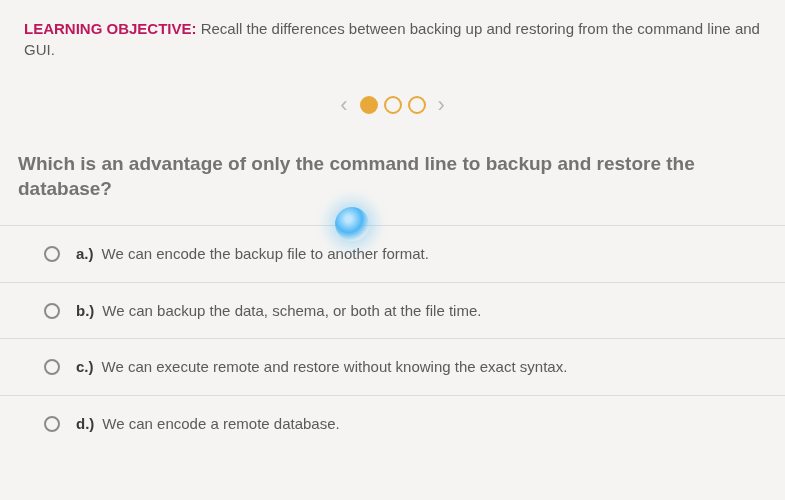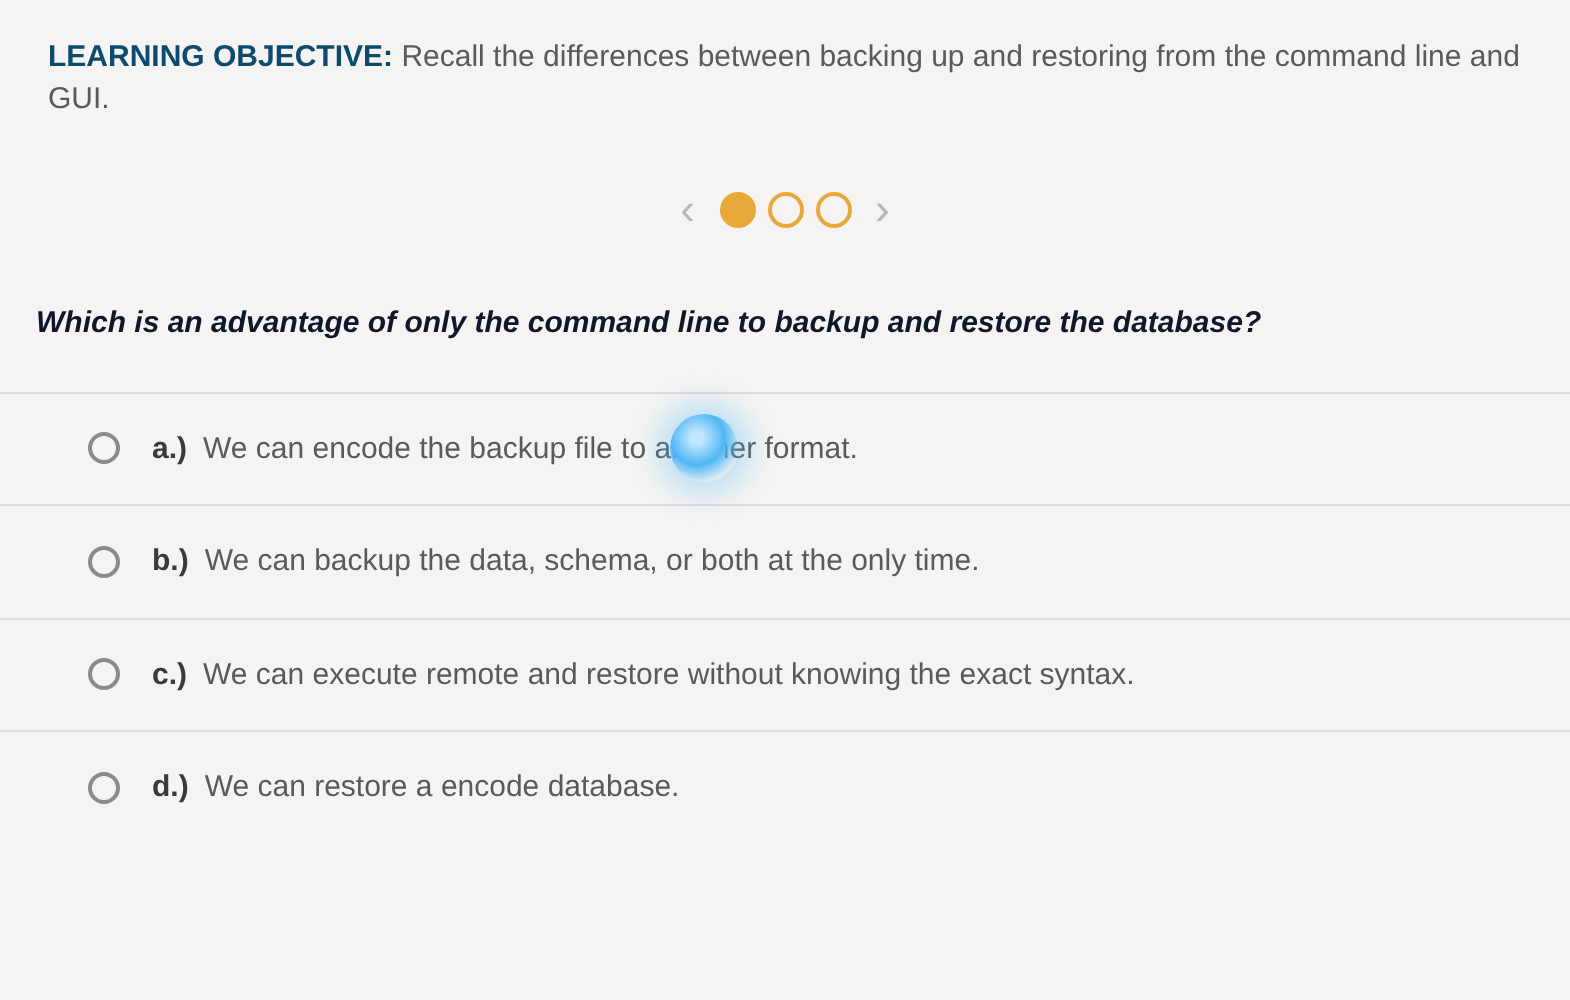--- a/index.html
+++ b/index.html
@@ -13,21 +13,21 @@
       overflow: hidden;
     }
     .header {
       padding: 18px 24px 8px 24px;
       line-height: 1.4;
       font-size: 15px;
       color: #5a5a5a;
     }
     .header .label {
       font-weight: 700;
-      color: #0c4a6e;
+      color: #be185d;
     }
     .pager {
       display: flex;
       align-items: center;
       justify-content: center;
       gap: 6px;
       padding: 24px 0 28px 0;
     }
     .pager .chev {
       color: #b8b8b8;
@@ -42,25 +42,24 @@
       border-radius: 50%;
       border: 2px solid #e8a93a;
       background: transparent;
       cursor: pointer;
     }
     .pager .dot.active {
       background: #e8a93a;
     }
     .question {
       padding: 6px 24px 24px 18px;
-      font-size: 15px;
+      font-size: 19px;
       font-weight: 700;
-      color: #0f172a;
+      color: #737373;
       line-height: 1.3;
-      font-style: italic;
     }
     .blue-orb {
       position: absolute;
       left: 335px;
       top: 207px;
       width: 34px;
       height: 34px;
       pointer-events: none;
     }
     .blue-orb::before {
@@ -127,33 +126,33 @@
     <span class="option-body">
       <span class="option-letter">a.)</span>
       <span>We can encode the backup file to another format.</span>
     </span>
   </div>
 
   <div class="option">
     <span class="radio"></span>
     <span class="option-body">
       <span class="option-letter">b.)</span>
-      <span>We can backup the data, schema, or both at the only time.</span>
+      <span>We can backup the data, schema, or both at the file time.</span>
     </span>
   </div>
 
   <div class="option">
     <span class="radio"></span>
     <span class="option-body">
       <span class="option-letter">c.)</span>
       <span>We can execute remote and restore without knowing the exact syntax.</span>
     </span>
   </div>
 
   <div class="option">
     <span class="radio"></span>
     <span class="option-body">
       <span class="option-letter">d.)</span>
-      <span>We can restore a encode database.</span>
+      <span>We can encode a remote database.</span>
     </span>
   </div>
 
 </div>
 
 </body></html>

